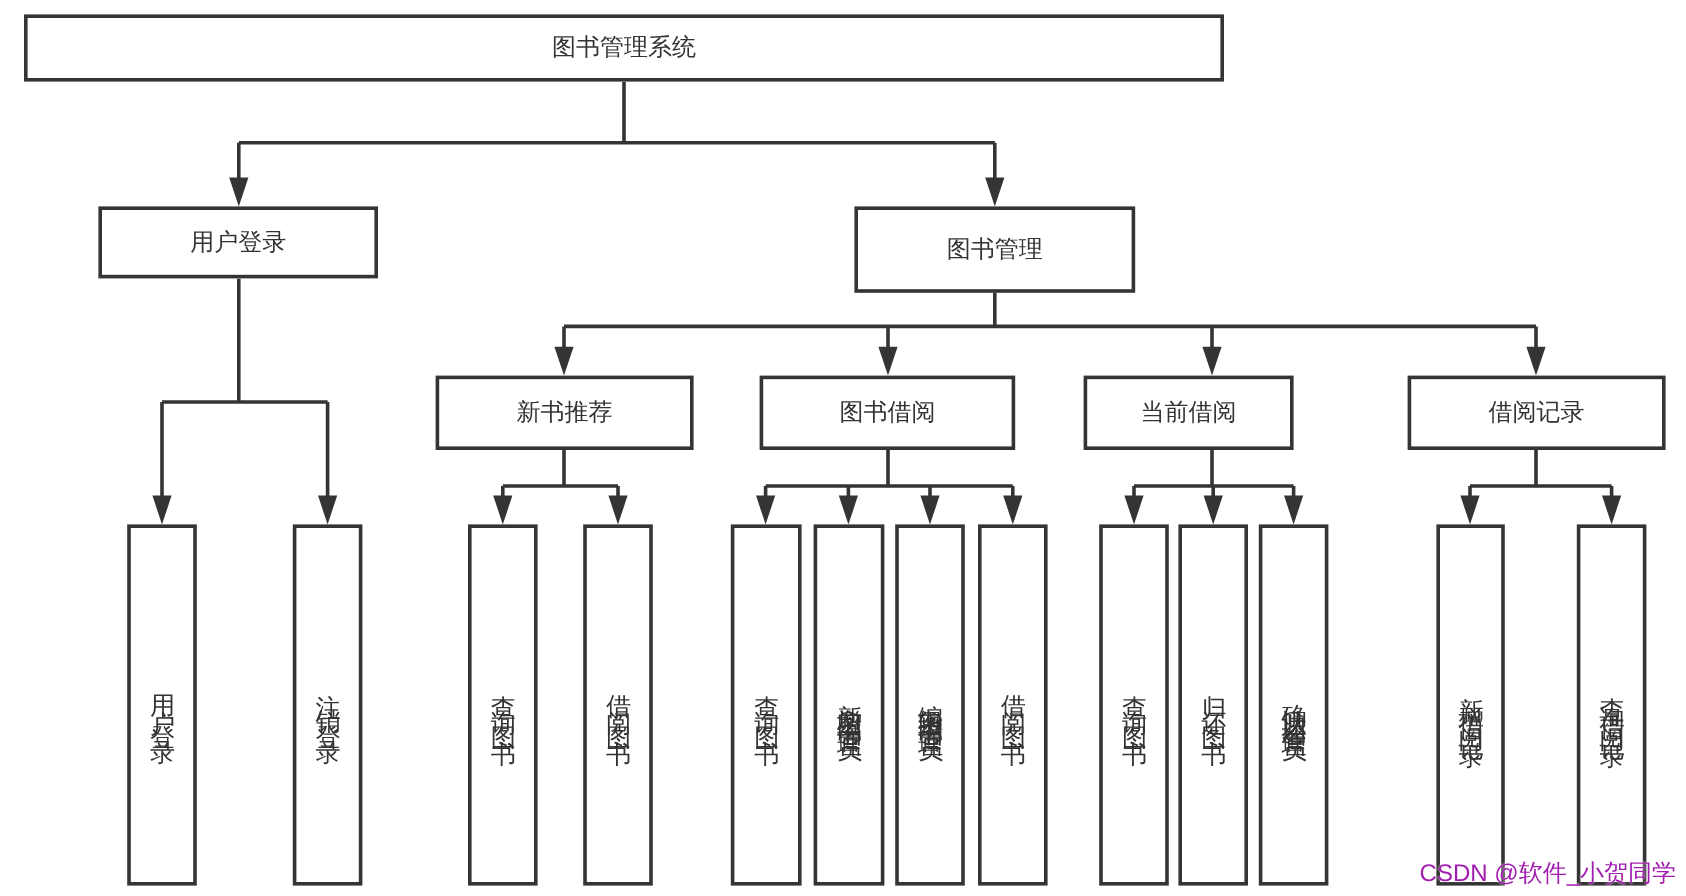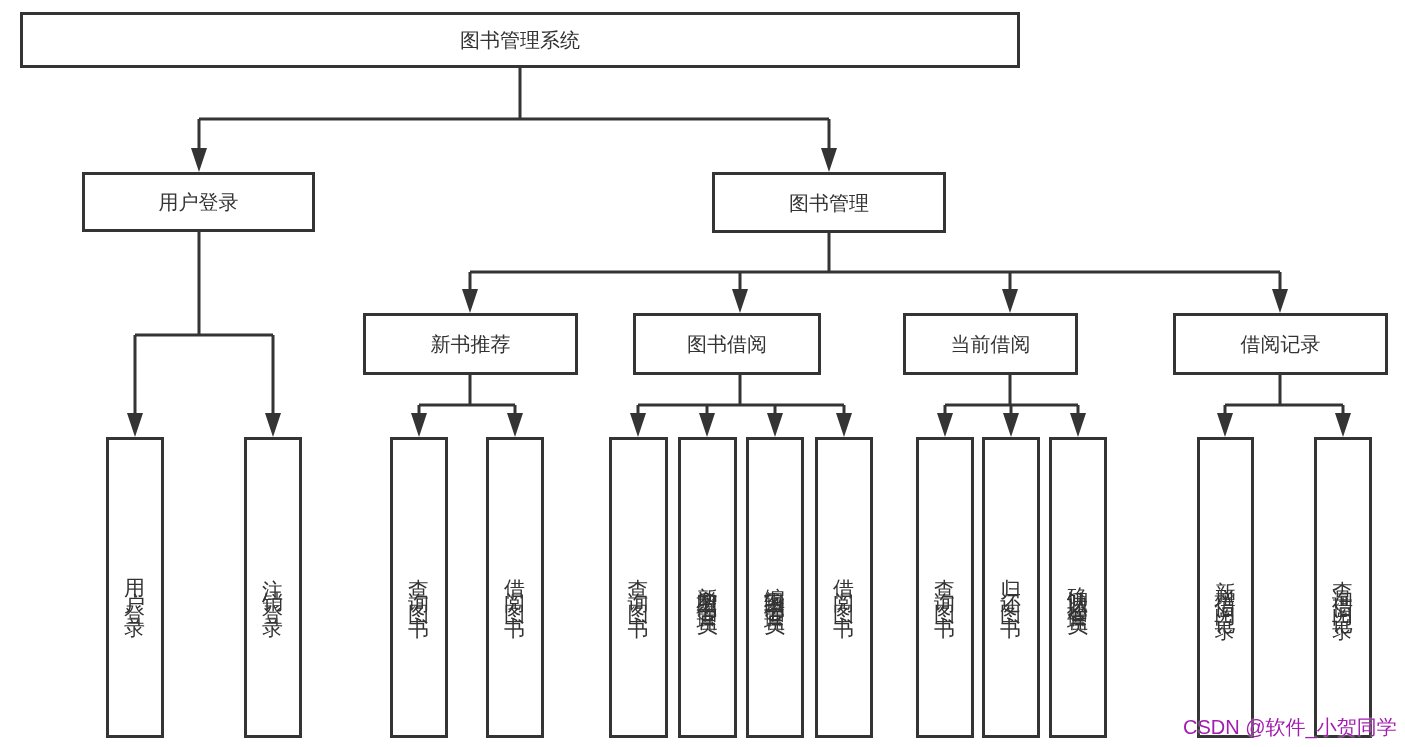--- a/index.html
+++ b/index.html
@@ -70,24 +70,24 @@
       <polygon points="1003,413 1019,413 1011,437"></polygon>
       <polygon points="1070,413 1086,413 1078,437"></polygon>
       <polygon points="1217,413 1233,413 1225,437"></polygon>
       <polygon points="1335,413 1351,413 1343,437"></polygon>
     </g>
   </svg>
 
   <div class="box" style="left:20px;top:12px;width:1000px;height:56px;">图书管理系统</div>
 
   <div class="box" style="left:82px;top:172px;width:233px;height:60px;">用户登录</div>
-  <div class="box" style="left:712px;top:172px;width:234px;height:61px;">图书管理</div>
+  <div class="box" style="left:712px;top:172px;width:234px;height:72px;">图书管理</div>
 
   <div class="box" style="left:363px;top:313px;width:215px;height:62px;">新书推荐</div>
-  <div class="box" style="left:633px;top:313px;width:188px;height:62px;">图书借阅</div>
+  <div class="box" style="left:633px;top:313px;width:213px;height:62px;">图书借阅</div>
   <div class="box" style="left:903px;top:313px;width:175px;height:62px;">当前借阅</div>
   <div class="box" style="left:1173px;top:313px;width:215px;height:62px;">借阅记录</div>
 
   <div class="box vbox sp4" style="left:106px;top:437px;width:58px;height:301px;">用户登录</div>
   <div class="box vbox sp4" style="left:244px;top:437px;width:58px;height:301px;">注销登录</div>
 
   <div class="box vbox sp4" style="left:390px;top:437px;width:58px;height:301px;">查询图书</div>
   <div class="box vbox sp4" style="left:486px;top:437px;width:58px;height:301px;">借阅图书</div>
 
   <div class="box vbox sp4" style="left:609px;top:437px;width:59px;height:301px;">查询图书</div>

